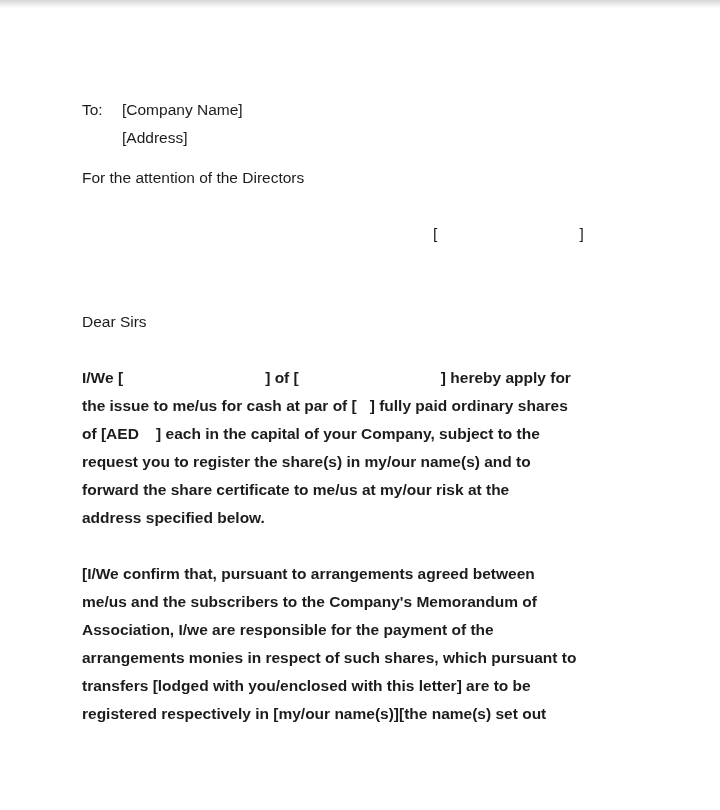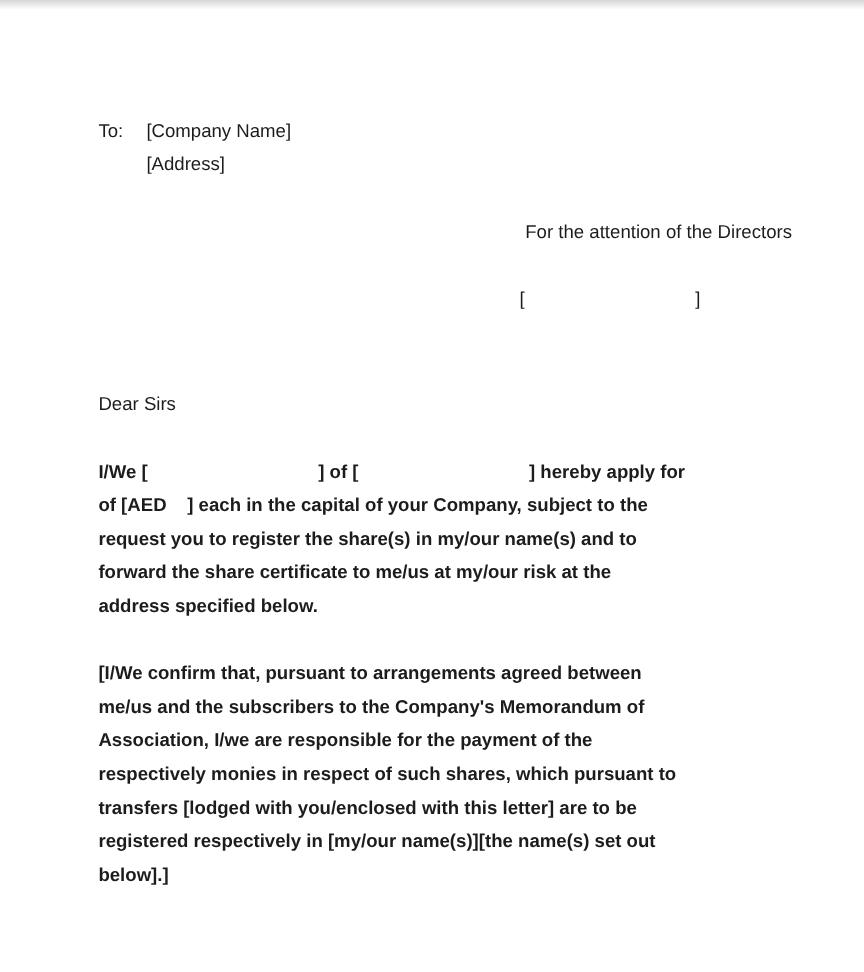--- a/index.html
+++ b/index.html
@@ -37,22 +37,21 @@
     white-space: pre;
   }
   .to-label {
     display: inline-block;
     width: 40px;
   }
   .indent {
     padding-left: 40px;
   }
   .attention {
-    margin-top: 28px;
-    text-align: right;
+    margin-top: 12px;
   }
   .date {
     margin-top: 28px;
     margin-left: 351px;
   }
   .salutation {
     margin-top: 60px;
   }
   .paragraph {
     margin-top: 28px;
@@ -70,30 +69,30 @@
     <div class="line indent"><span>[Address]</span></div>
 
     <div class="line attention">For the attention of the Directors</div>
 
     <div class="line date">[                                 ]</div>
 
     <div class="line salutation">Dear Sirs</div>
 
     <div class="paragraph">
       <div class="line">I/We [                                 ] of [                                 ] hereby apply for</div>
+      <div class="line">the issue to me/us for cash at par of [   ] fully paid ordinary shares</div>
       <div class="line">of [AED    ] each in the capital of your Company, subject to the</div>
       <div class="line">request you to register the share(s) in my/our name(s) and to</div>
       <div class="line">forward the share certificate to me/us at my/our risk at the</div>
       <div class="line">address specified below.</div>
     </div>
 
     <div class="paragraph">
       <div class="line">[I/We confirm that, pursuant to arrangements agreed between</div>
       <div class="line">me/us and the subscribers to the Company's Memorandum of</div>
       <div class="line">Association, I/we are responsible for the payment of the</div>
-      <div class="line">respectively monies in respect of such shares, which pursuant to</div>
+      <div class="line">arrangements monies in respect of such shares, which pursuant to</div>
       <div class="line">transfers [lodged with you/enclosed with this letter] are to be</div>
       <div class="line">registered respectively in [my/our name(s)][the name(s) set out</div>
-      <div class="line">below].]</div>
     </div>
 
   </div>
 </div>
 
 </body></html>

